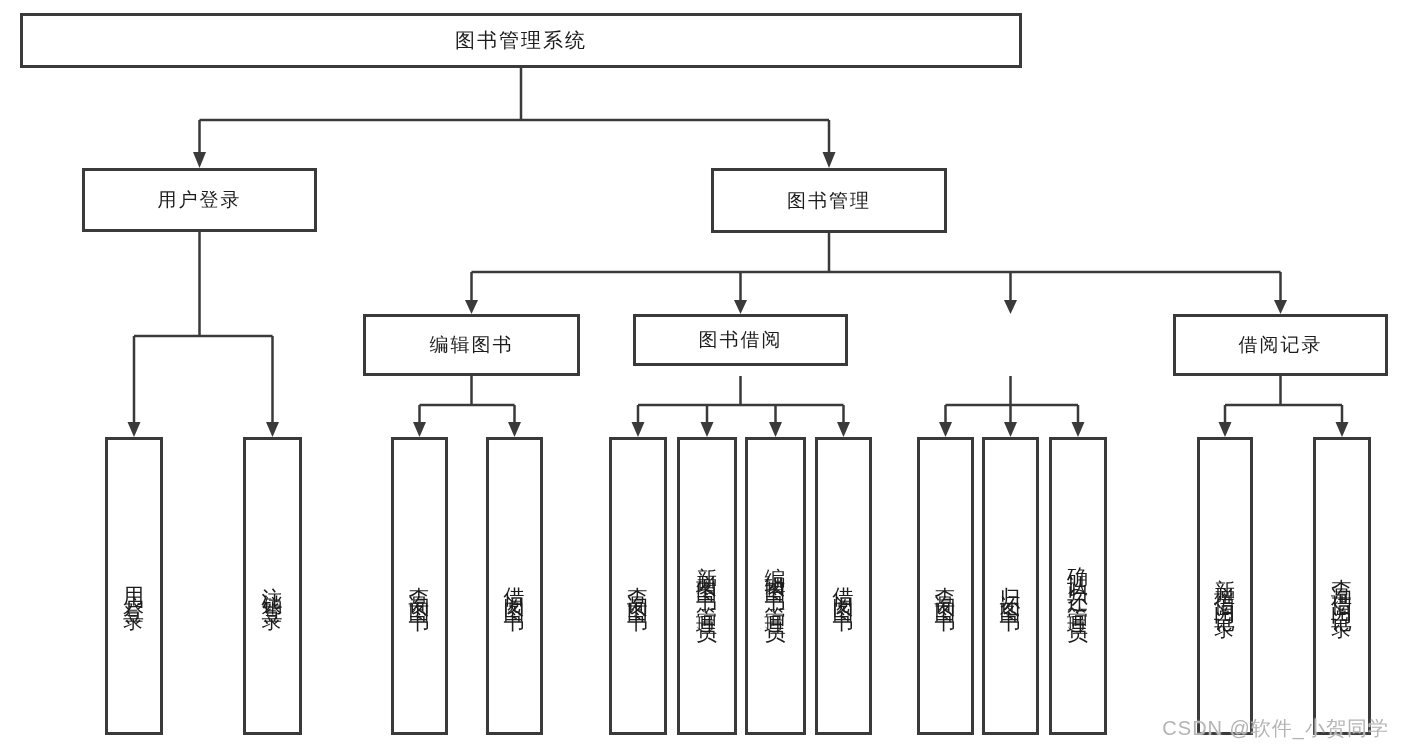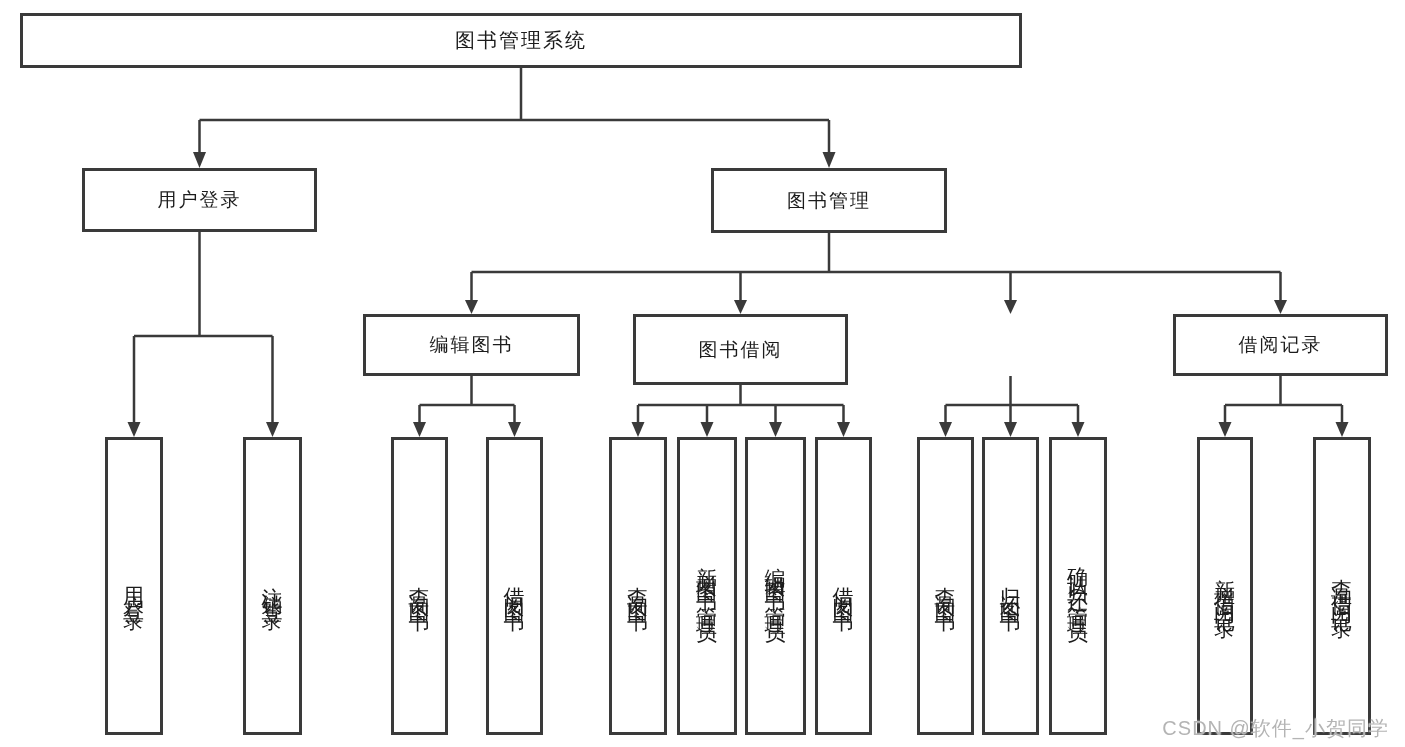--- a/index.html
+++ b/index.html
@@ -69,21 +69,21 @@
       <polygon points="1335.5,422 1348.5,422 1342,437"></polygon>
     </g>
   </svg>
 
   <div class="box hbox" style="left:20px; top:13px; width:1002px; height:55px; font-size:20px;">图书管理系统</div>
 
   <div class="box hbox" style="left:82px; top:168px; width:235px; height:64px;">用户登录</div>
   <div class="box hbox" style="left:711px; top:168px; width:236px; height:65px;text-align:right;">图书管理</div>
 
   <div class="box hbox" style="left:363px; top:314px; width:217px; height:62px;">编辑图书</div>
-  <div class="box hbox" style="left:633px; top:314px; width:215px; height:71px;">图书借阅</div>
+  <div class="box hbox" style="left:633px; top:314px; width:215px; height:52px;">图书借阅</div>
   <div class="box hbox" style="left:1173px; top:314px; width:215px; height:62px;">借阅记录</div>
 
   <div class="box" style="left:105px; top:437px; width:58px; height:298px;">
     <span class="vtext">用户登录</span>
   </div>
   <div class="box" style="left:243px; top:437px; width:59px; height:298px;">
     <span class="vtext">注销登录</span>
   </div>
 
   <div class="box" style="left:391px; top:437px; width:57px; height:298px;">

